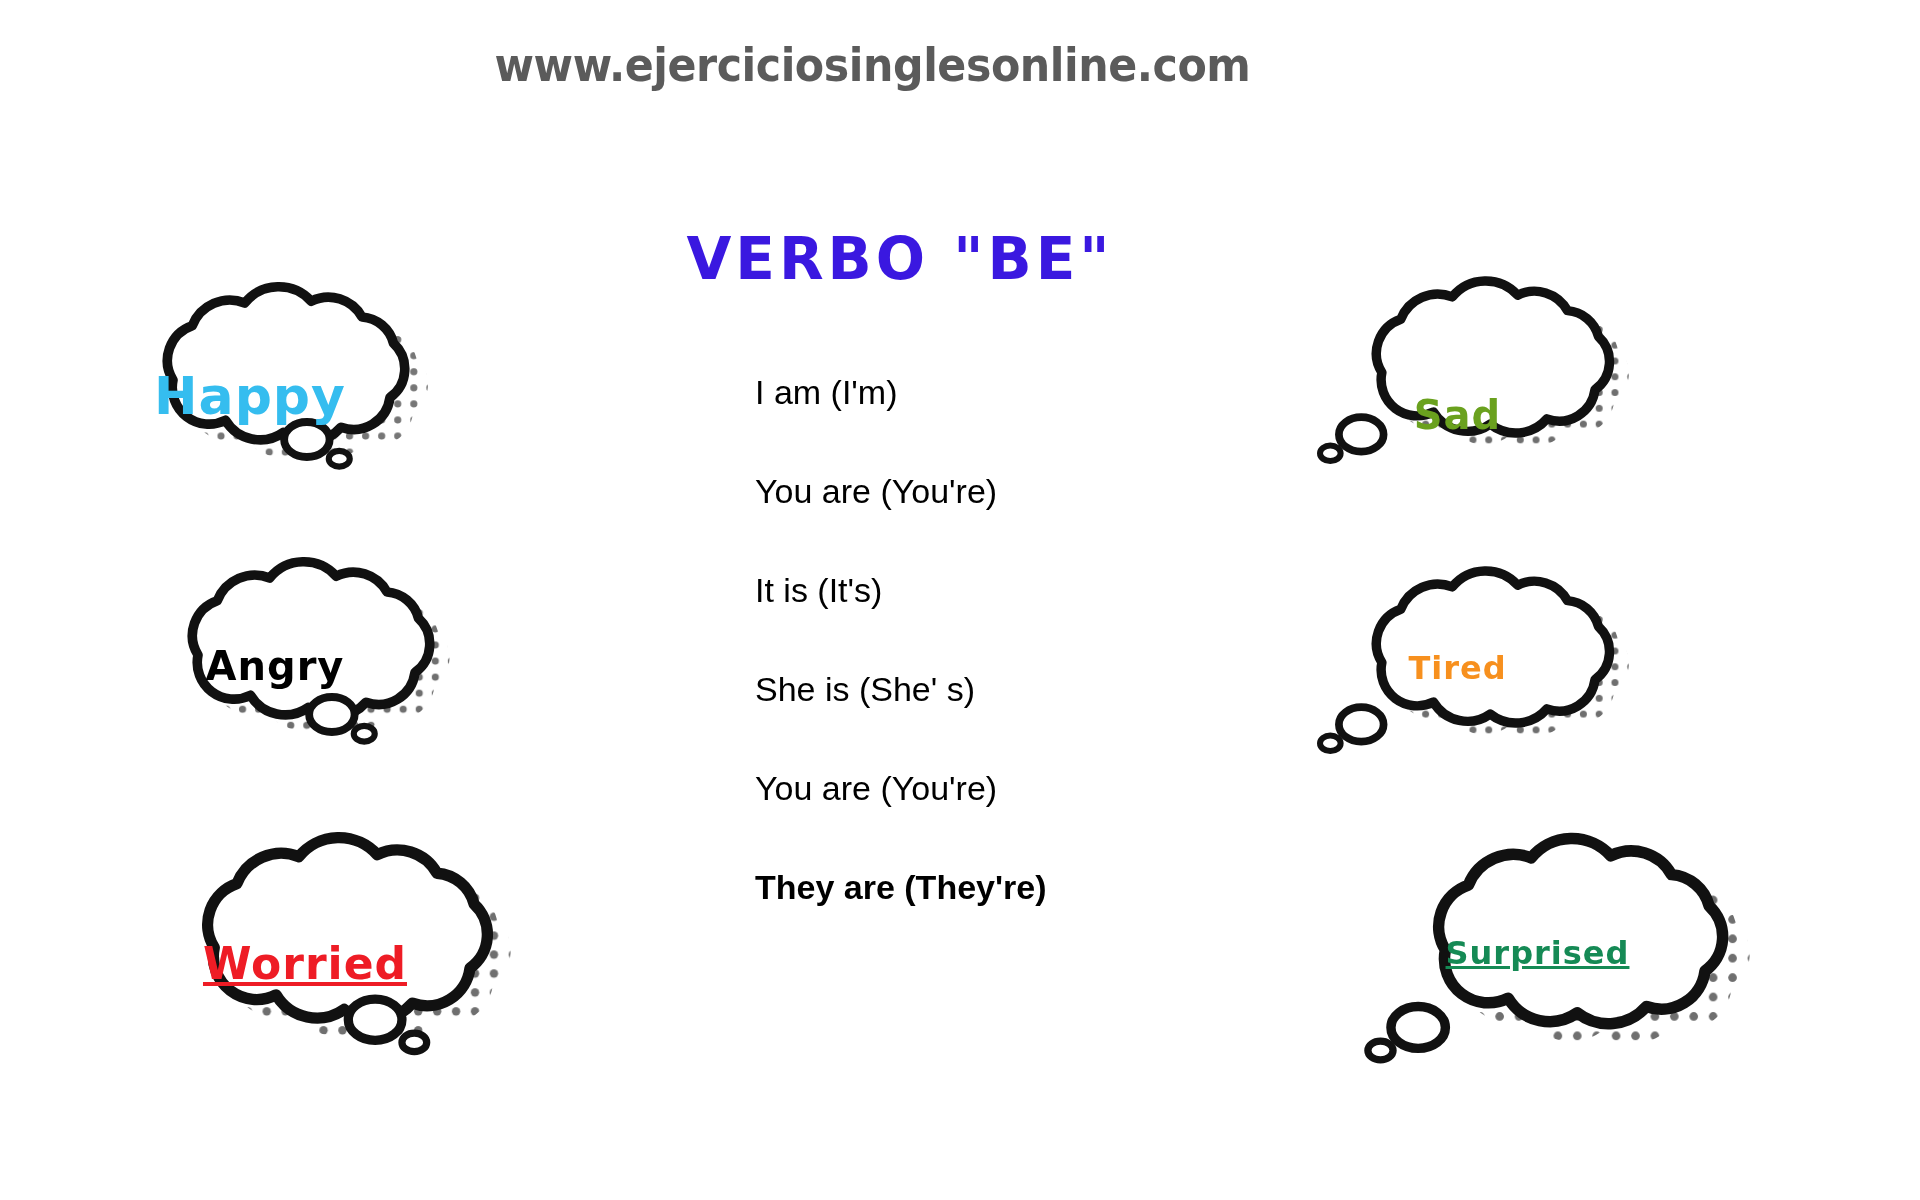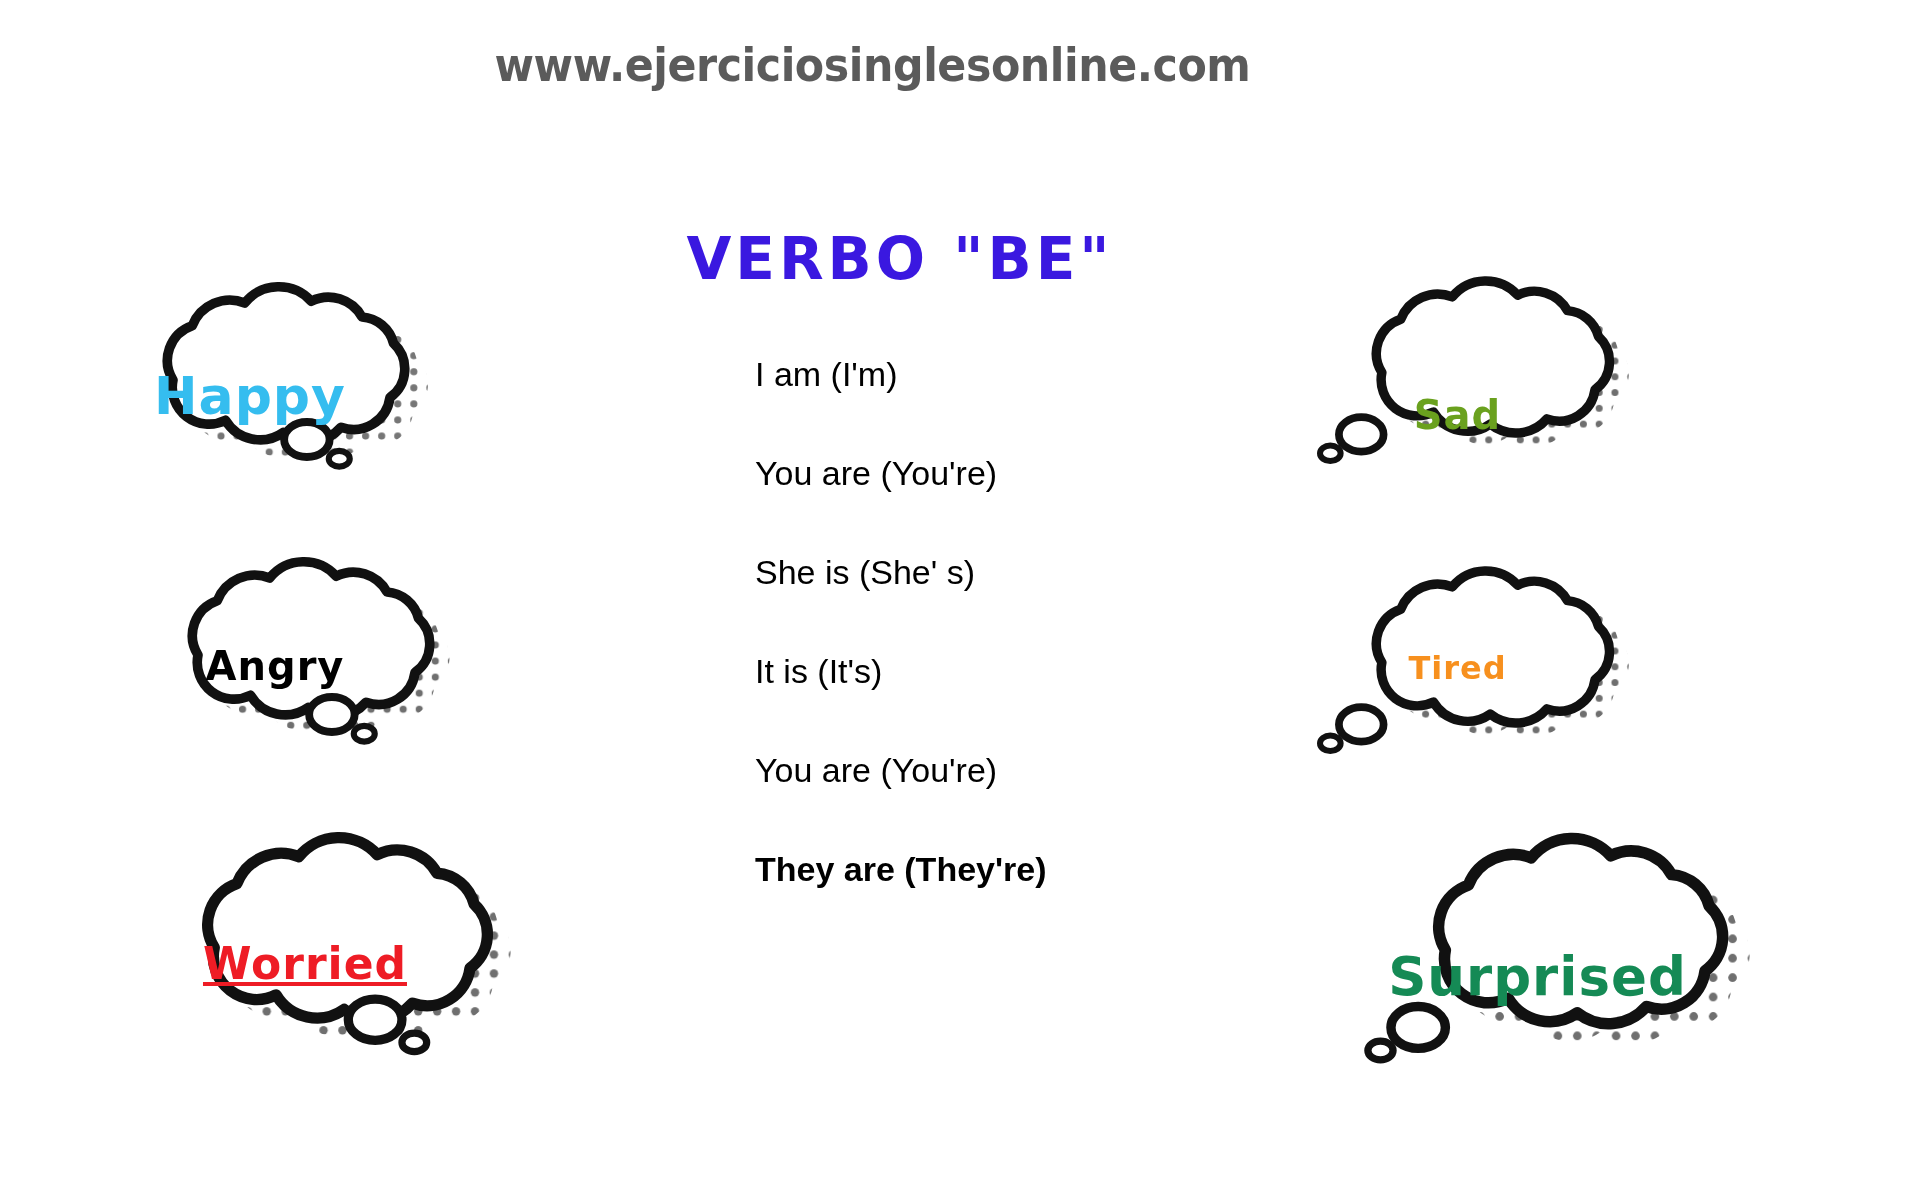--- a/index.html
+++ b/index.html
@@ -45,21 +45,21 @@
     font-size: 58px;
     letter-spacing: 4px;
     color: #3a18e0;
     white-space: nowrap;
   }
 
   
   #conjugation-list {
     position: absolute;
     left: 755px;
-    top: 357px;
+    top: 375px;
     width: 430px;
   }
   .conj-line {
     font-family: "Liberation Sans", sans-serif;
     font-size: 34px;
     color: #000000;
     line-height: 1;
     margin-bottom: 65px;
     white-space: nowrap;
   }
@@ -92,34 +92,34 @@
   #bubble-worried    { left: 140px;  top: 830px; }
   #bubble-sad        { left: 1320px; top: 275px; }
   #bubble-tired      { left: 1320px; top: 565px; }
   #bubble-surprised  { left: 1370px; top: 830px; }
 
   #bubble-happy     .bubble-label { top: 86px; font-size: 52px; }
   #bubble-angry     .bubble-label { top: 88px; font-size: 40px; }
   #bubble-worried   .bubble-label { top: 108px; font-size: 44px; text-decoration: underline; }
   #bubble-sad       .bubble-label { top: 70px; font-size: 40px; margin-top: 47px; }
   #bubble-tired     .bubble-label { top: 84px; font-size: 32px; }
-  #bubble-surprised .bubble-label { top: 116px; font-size: 53px; }
+  #bubble-surprised .bubble-label { top: 104px; font-size: 32px; text-decoration: underline; }
 </style>
 </head>
 <body>
 
 <div id="site-url" style="color: rgb(91, 91, 91);">www.ejerciciosinglesonline.com</div>
 
 <div id="main-title" style="color: rgb(58, 24, 224);">VERBO "BE"</div>
 
 <div id="conjugation-list">
   <div class="conj-line">I am (I'm)</div>
   <div class="conj-line">You are (You're)</div>
+  <div class="conj-line">It is (It's)</div>
   <div class="conj-line">She is (She' s)</div>
-  <div class="conj-line">It is (It's)</div>
   <div class="conj-line">You are (You're)</div>
   <div class="conj-line">They are (They're)</div>
 </div>
 
 <svg width="0" height="0" style="position:absolute" aria-hidden="true">
   <defs>
     <pattern id="halftone" width="18" height="18" patternUnits="userSpaceOnUse">
       <circle cx="5" cy="5" r="4" fill="#6f6f6f"></circle>
     </pattern>
     <pattern id="halftone-fine" width="13" height="13" patternUnits="userSpaceOnUse">

